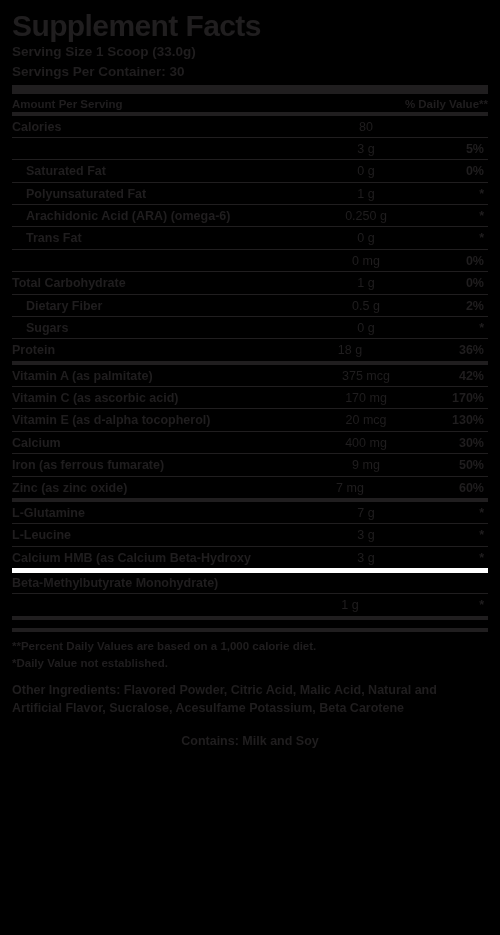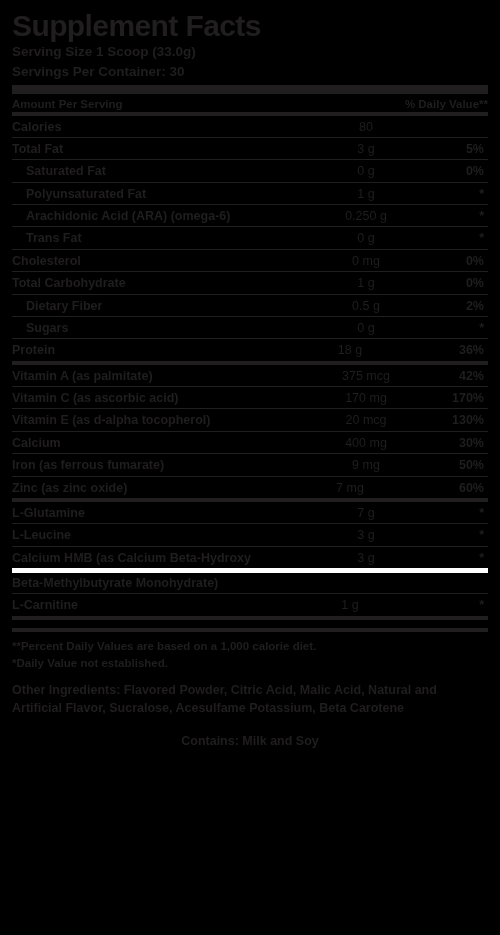--- a/index.html
+++ b/index.html
@@ -158,21 +158,20 @@
     <span>% Daily Value**</span>
   </div>
 
   <div class="rows" id="nutrient-rows">
       <div class="nrow">
         <div class="nname">Calories</div>
         <div class="namt">80</div>
         <div class="ndv"></div>
       </div>
       <div class="nrow">
-        <div class="nname">Total Fat</div>
         <div class="namt">3 g</div>
         <div class="ndv">5%</div>
       </div>
       <div class="nrow">
         <div class="nname indent1">Saturated Fat</div>
         <div class="namt">0 g</div>
         <div class="ndv">0%</div>
       </div>
       <div class="nrow">
         <div class="nname indent1">Polyunsaturated Fat</div>
@@ -183,21 +182,20 @@
         <div class="nname indent1">Arachidonic Acid (ARA) (omega-6)</div>
         <div class="namt">0.250 g</div>
         <div class="ndv">*</div>
       </div>
       <div class="nrow">
         <div class="nname indent1">Trans Fat</div>
         <div class="namt">0 g</div>
         <div class="ndv">*</div>
       </div>
       <div class="nrow">
-        <div class="nname">Cholesterol</div>
         <div class="namt">0 mg</div>
         <div class="ndv">0%</div>
       </div>
       <div class="nrow">
         <div class="nname">Total Carbohydrate</div>
         <div class="namt">1 g</div>
         <div class="ndv">0%</div>
       </div>
       <div class="nrow">
         <div class="nname indent1">Dietary Fiber</div>
@@ -261,21 +259,20 @@
         <div class="ndv">*</div>
       </div>
       <div class="nrow noline">
         <div class="nname">Calcium HMB (as Calcium Beta-Hydroxy</div>
         <div class="namt">3 g</div>
         <div class="ndv">*</div>
       </div>
       <div class="white-gap"></div>
       <div class="cont-row">Beta-Methylbutyrate Monohydrate)</div>
       <div class="nrow thick">
-        <div class="nname">L-Carnitine</div>
         <div class="namt">1 g</div>
         <div class="ndv">*</div>
       </div>
     </div>
 
   <div class="footnotes">
     <div class="fnote">**Percent Daily Values are based on a 1,000 calorie diet.</div>
     <div class="fnote">*Daily Value not established.</div>
   </div>
 

